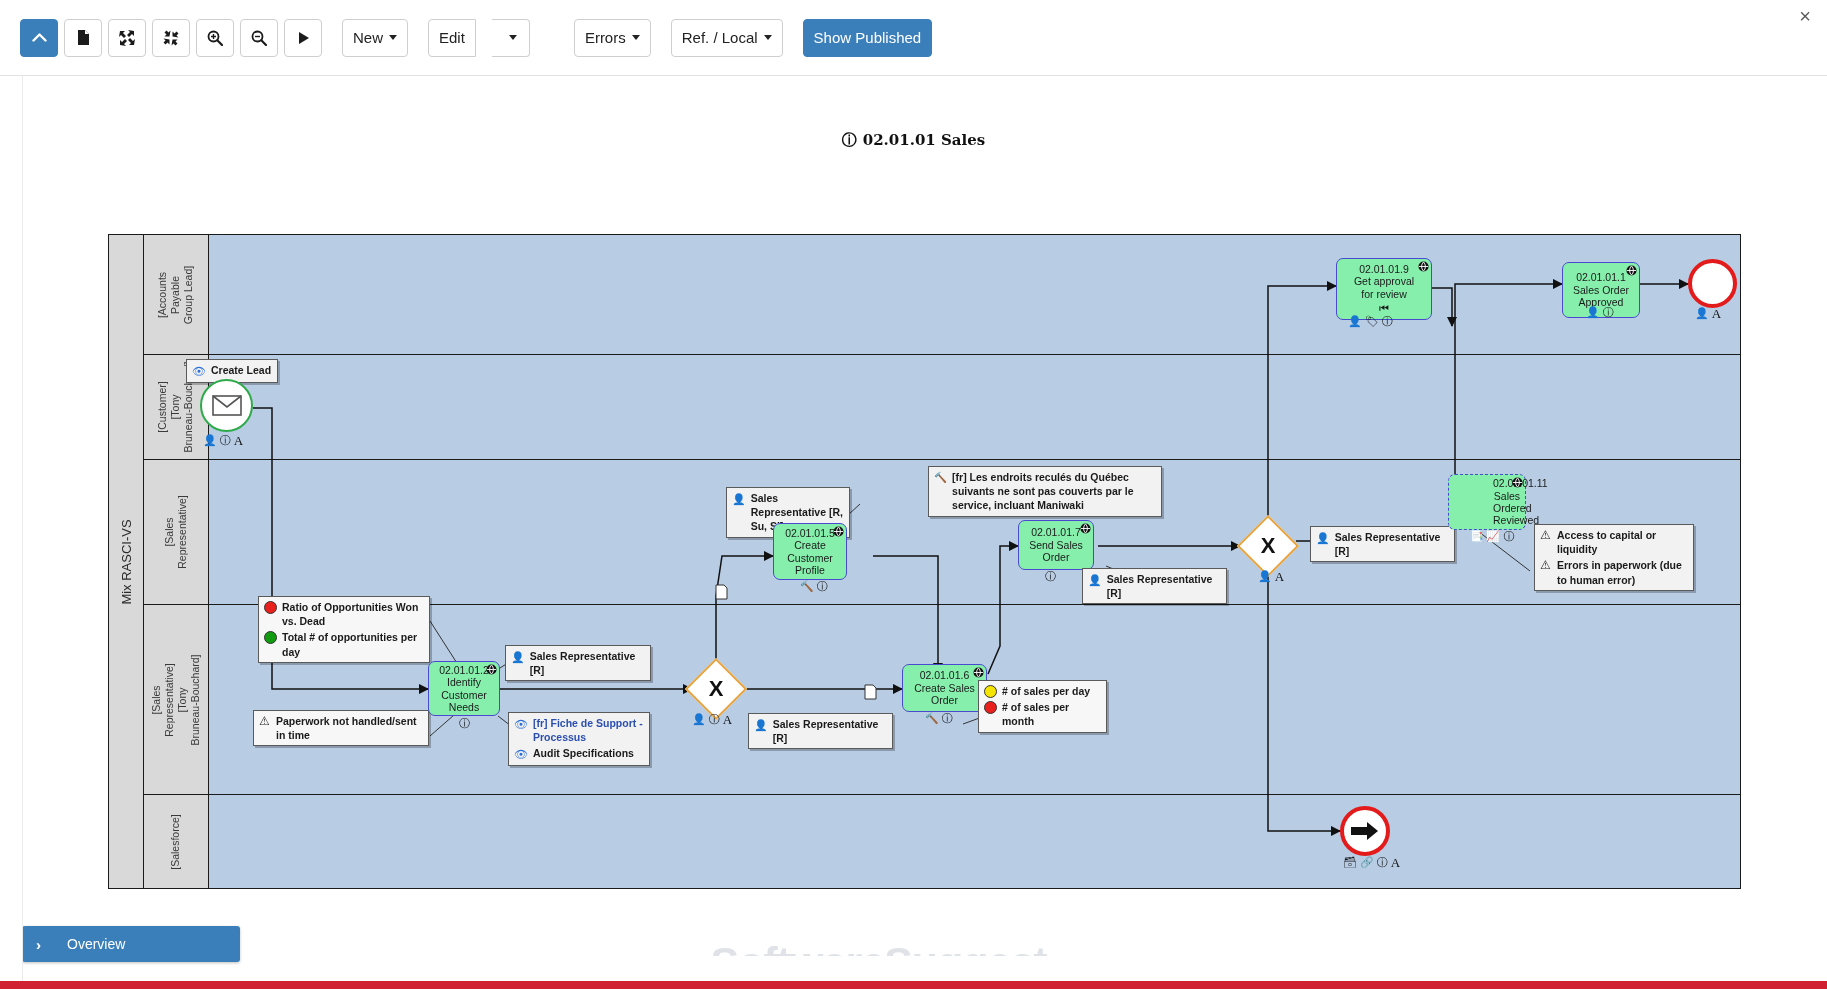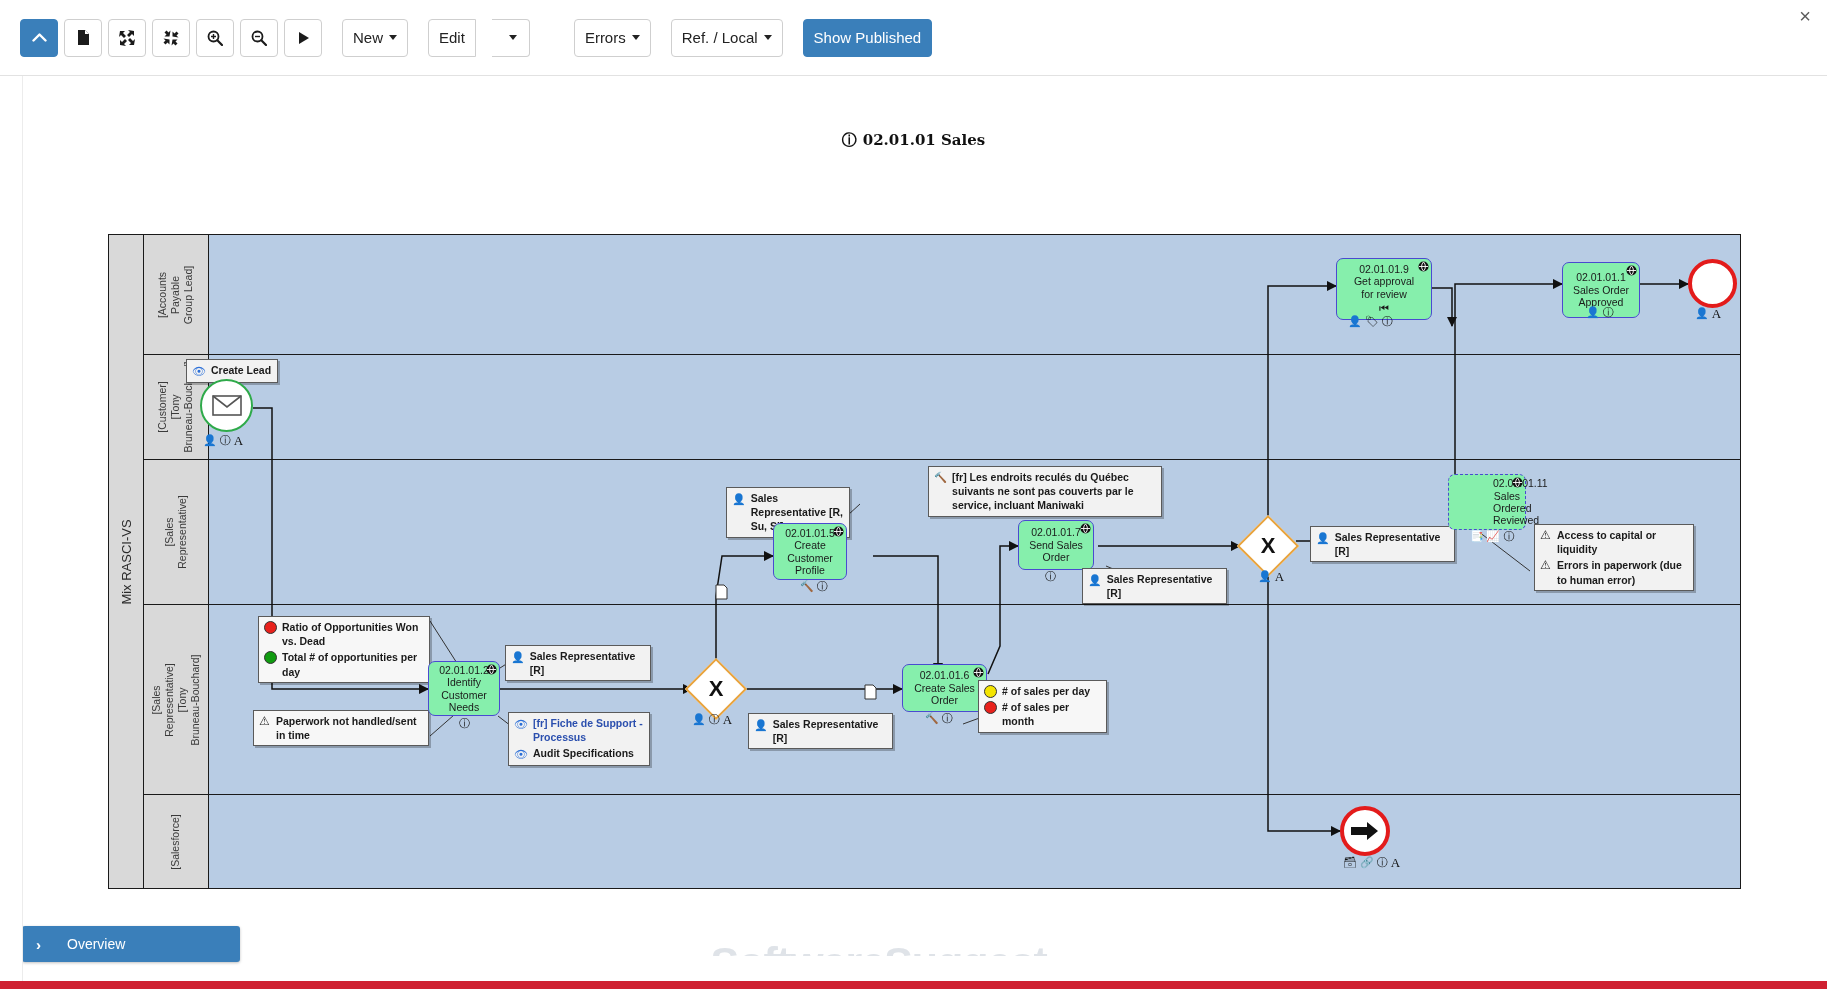--- a/index.html
+++ b/index.html
@@ -398,21 +398,21 @@
           <rect x="1" y="1" width="28" height="19" fill="#fff" stroke="#555" stroke-width="1.6"></rect>
           <path d="M1 1 L15 12 L29 1" fill="none" stroke="#555" stroke-width="1.6"></path>
         </svg>
       </div>
       <div class="markers" style="left:203px; top:358px;">
         <span>👤</span>
         <span>ⓘ</span>
         <span class="letA">A</span>
       </div>
 
-      <div class="note" style="left:258px; top:540px; width:172px;">
+      <div class="note" style="left:258px; top:520px; width:172px;">
         <div class="row">
           <span class="dot red"></span>
           <span class="lbl">Ratio of Opportunities Won vs. Dead</span>
         </div>
         <div class="row">
           <span class="dot green"></span>
           <span class="lbl">Total # of opportunities per day</span>
         </div>
       </div>
 

